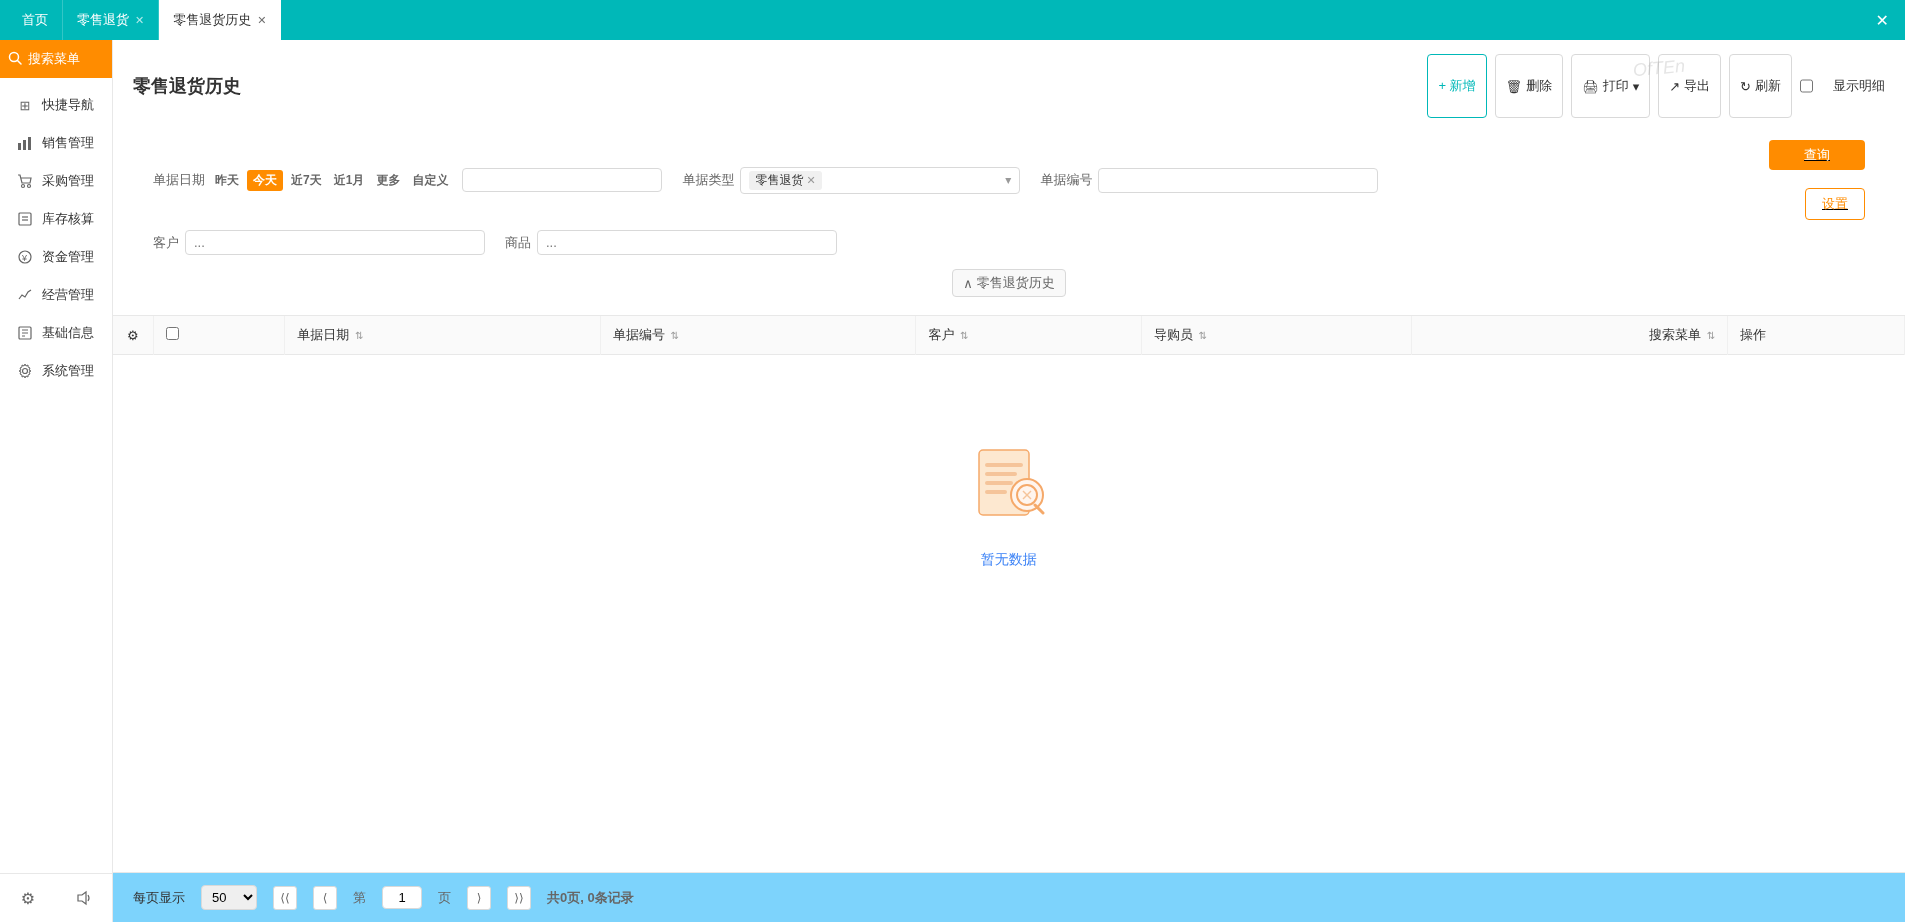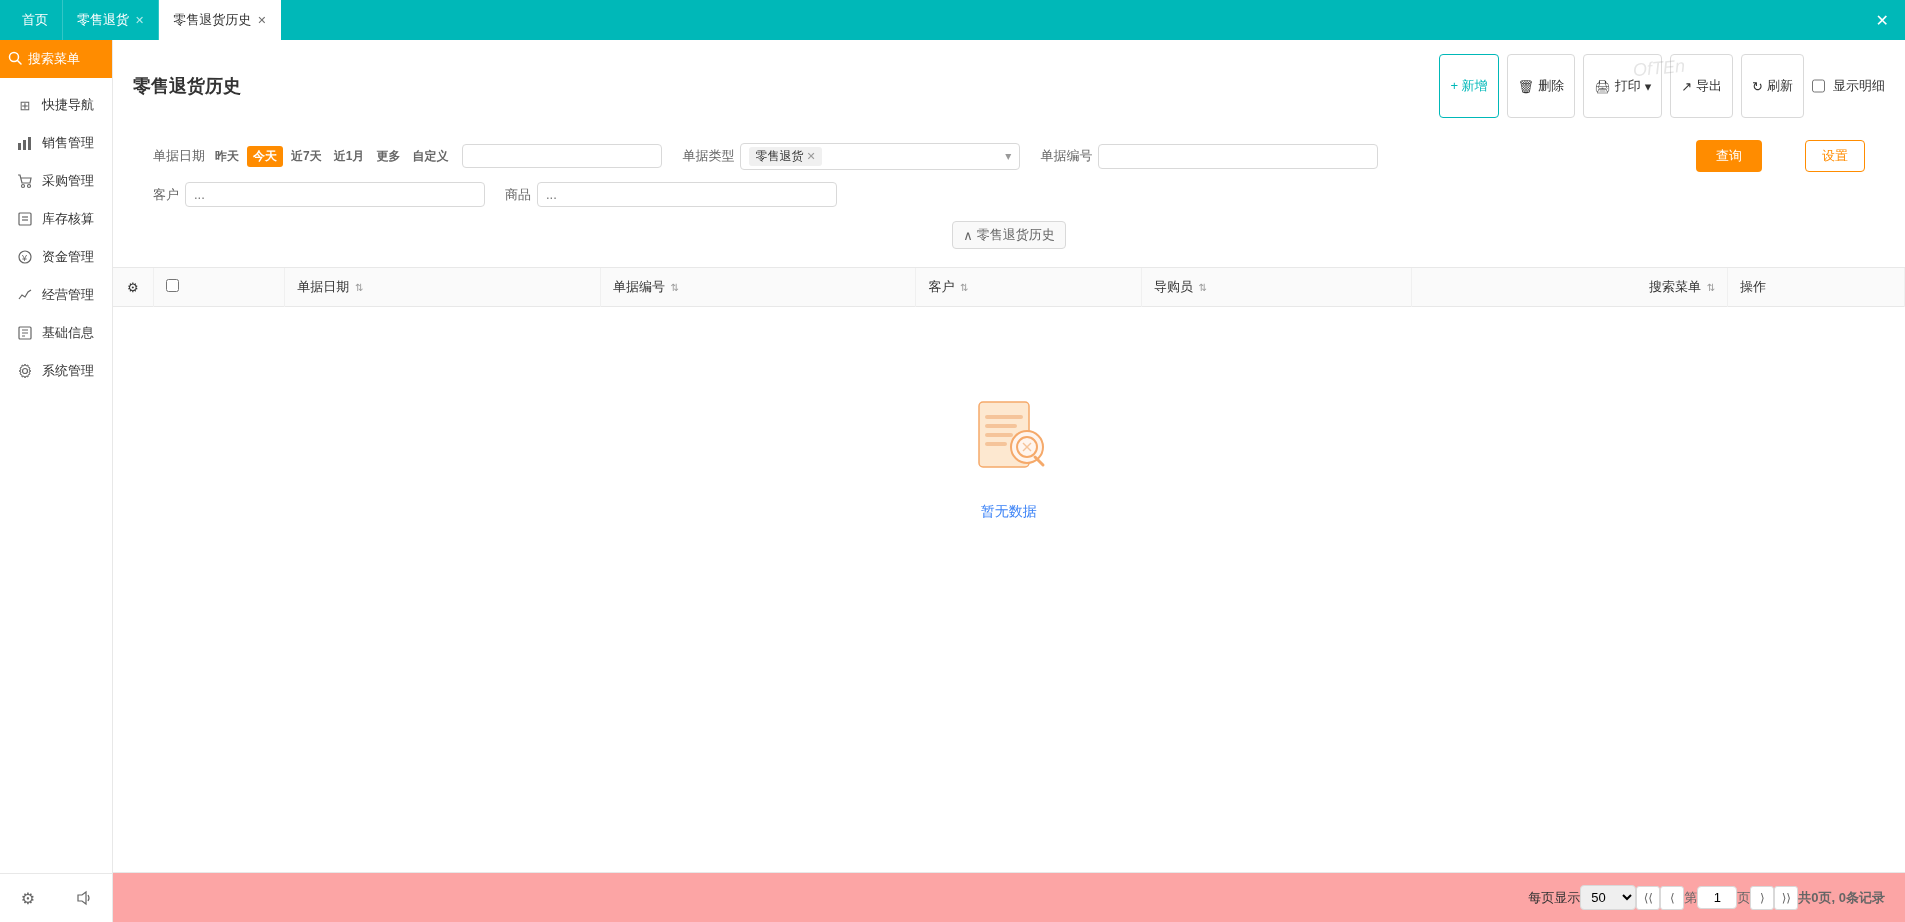--- a/index.html
+++ b/index.html
@@ -168,21 +168,21 @@
       font-size: 13px;
       color: #333;
       cursor: pointer;
     }
     .toolbar-btn.new-btn {
       color: #00b8b8;
       border-color: #00b8b8;
     }
     .checkbox-label {
       display: flex;
-      gap: 8px;
+      gap: 20px;
       font-size: 13px;
       color: #333;
       cursor: pointer;
     }
 
     
     .filter-area {
       padding: 10px 20px;
       background: #fff;
     }
@@ -338,27 +338,27 @@
       height: 100px;
       margin-bottom: 16px;
     }
     .empty-text {
       font-size: 14px;
       color: #3b82f6;
     }
 
     
     .pagination-bar {
-      background: #fca5a5;
+      background: #7dd3fc;
       border-top: 1px solid #e8e8e8;
       padding: 12px 20px;
       display: flex;
       align-items: center;
-      justify-content: flex-end;
-      gap: 0;
+      justify-content: flex-start;
+      gap: 16px;
       font-size: 13px;
       color: #333;
     }
     .page-size-select {
       border: 1px solid #d9d9d9;
       border-radius: 4px;
       padding: 3px 6px;
       font-size: 13px;
     }
     .page-nav-btn {
@@ -575,21 +575,21 @@
               </div>
               <span class="dropdown-arrow">▾</span>
             </div>
           </div>
 
           <div class="filter-item">
             <span class="filter-label">单据编号</span>
             <input type="text" class="input-field input-field-wide" style="">
           </div>
 
-          <div style="display:flex; flex-direction:row; gap:7px; margin-left: auto;">
+          <div style="display:flex; flex-direction:column; gap:18px; margin-left: auto; text-decoration: underline;">
             <button class="query-btn">查询</button>
             <button class="settings-btn">设置</button>
           </div>
         </div>
 
         <div class="filter-row">
 
           <div class="filter-item">
             <span class="filter-label">客户</span>
             <input type="text" class="input-field" style="width: 300px;" placeholder="...">

